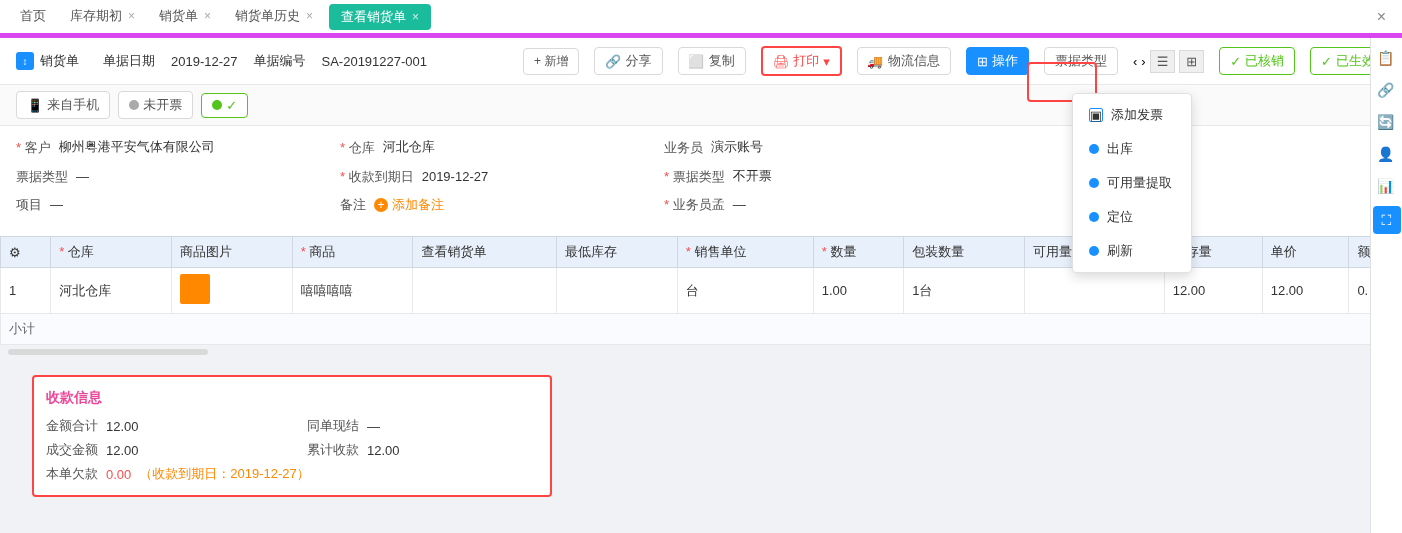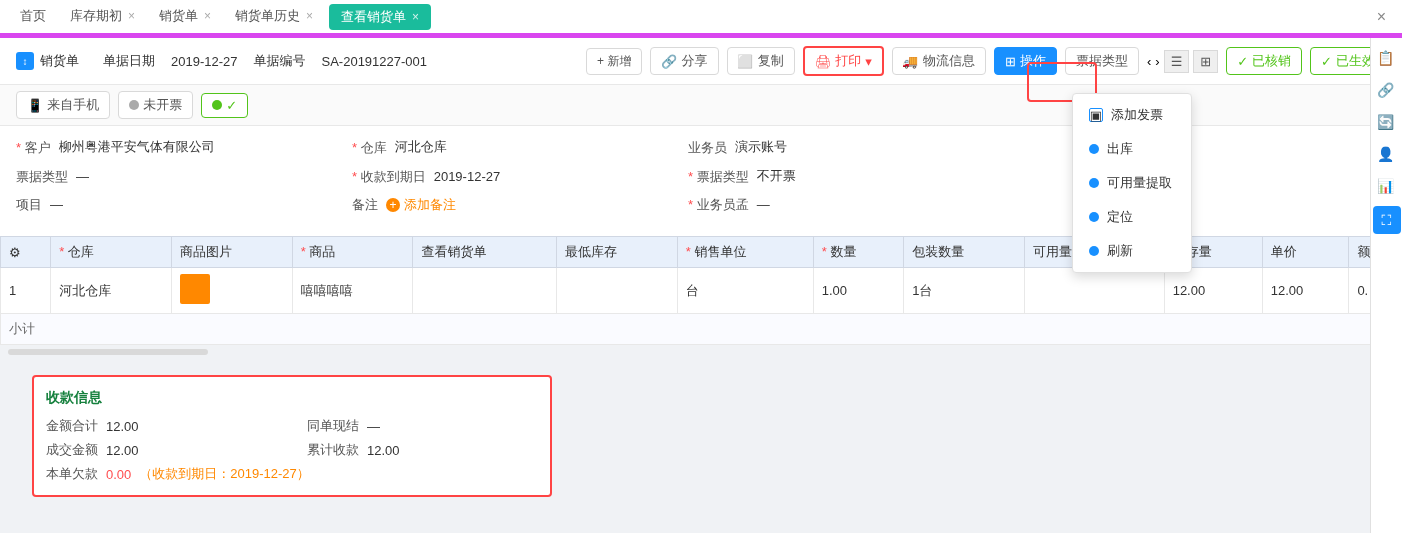--- a/index.html
+++ b/index.html
@@ -78,21 +78,21 @@
       display: flex;
       align-items: center;
       gap: 16px;
       color: #555;
       flex: 1;
     }
     .doc-meta span { color: #333; }
     .doc-actions {
       display: flex;
       align-items: center;
-      gap: 8px;
+      gap: 15px;
     }
     .action-btn {
       display: flex;
       align-items: center;
       gap: 4px;
       padding: 4px 10px;
       border: 1px solid #d9d9d9;
       border-radius: 4px;
       background: #fff;
       cursor: pointer;
@@ -163,21 +163,21 @@
 
     
     .form-section {
       padding: 12px 16px;
       background: #fff;
     }
     .form-row {
       display: flex;
       align-items: center;
       margin-bottom: 10px;
-      gap: 56px;
+      gap: 44px;
     }
     .form-field {
       display: flex;
       align-items: center;
       gap: 8px;
       min-width: 280px;
     }
     .field-label {
       color: #555;
       white-space: nowrap;
@@ -248,21 +248,21 @@
     .payment-section {
       border: 2px solid #ff4444;
       margin: 8px 16px;
       padding: 12px;
       border-radius: 4px;
       background: #fff;
       width: 520px;
     }
     .payment-title {
       font-weight: bold;
-      color: #15803d;
+      color: #ec4899;
       margin-bottom: 10px;
       font-size: 14px;
     }
     .payment-grid {
       display: grid;
       grid-template-columns: 1fr 1fr;
       gap: 6px 30px;
     }
     .payment-row {
       display: flex;

